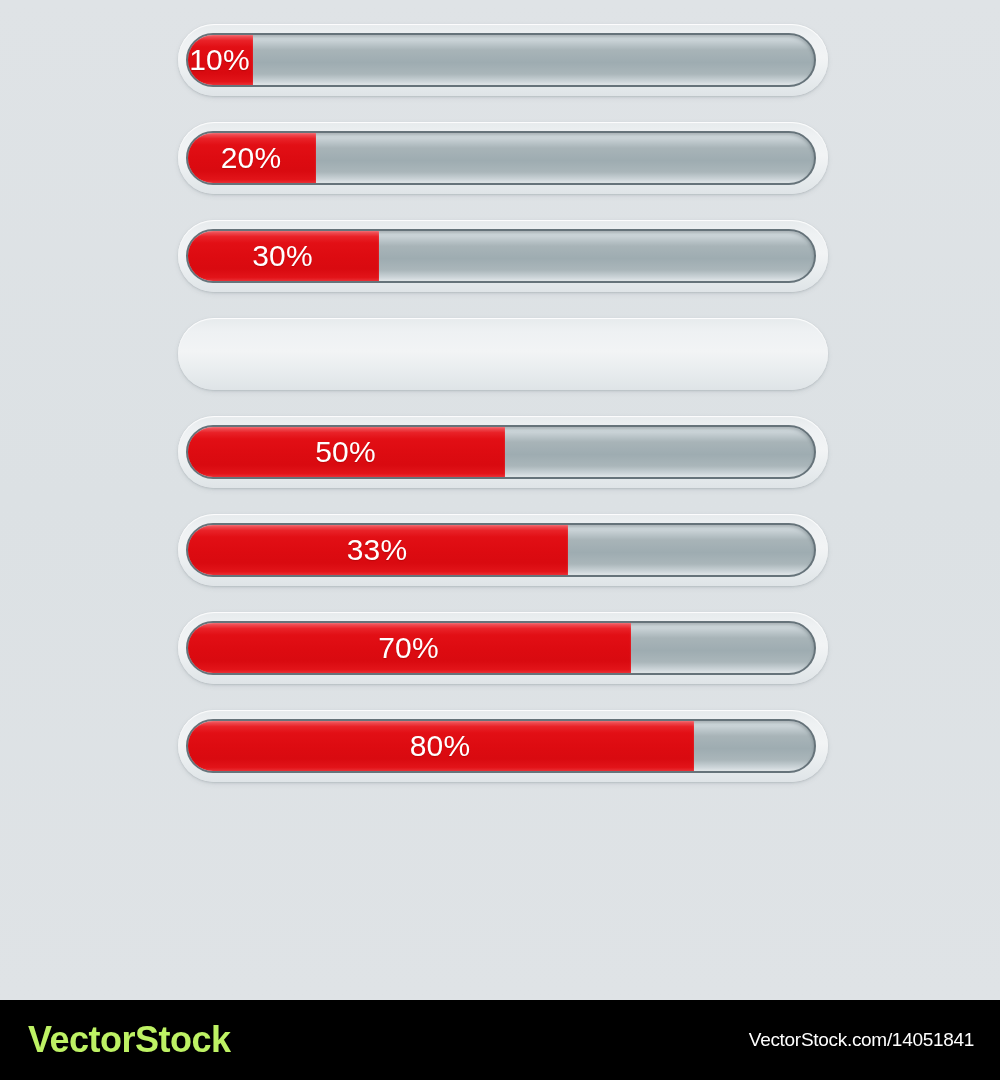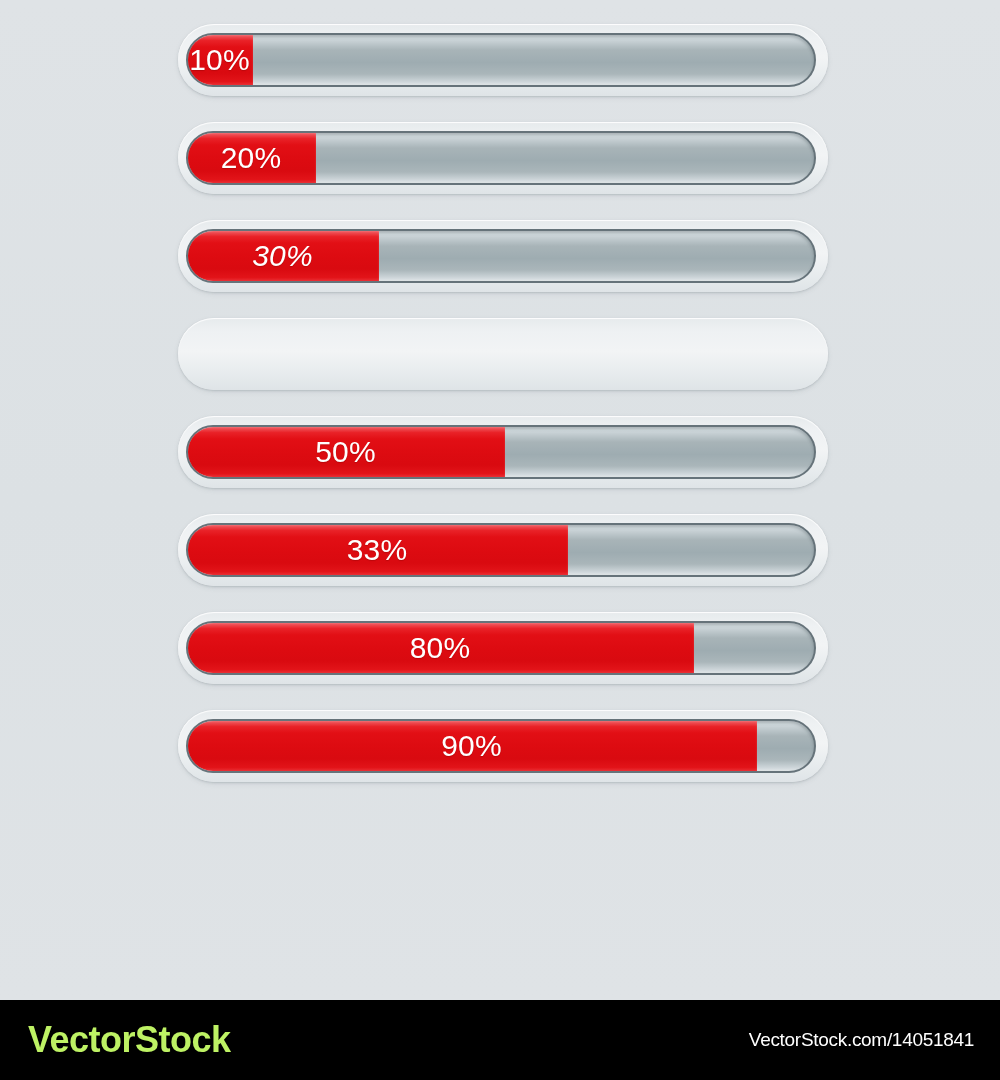--- a/index.html
+++ b/index.html
@@ -164,21 +164,21 @@
         <div class="tray"></div>
         <div class="groove">
           <div class="fill" style="width: 130px;">
             <span class="fill-label">20%</span>
           </div>
         </div>
       </div>
       <div class="bar-row">
         <div class="tray"></div>
         <div class="groove">
-          <div class="fill" style="width: 193px; font-style: italic;">
+          <div class="fill" style="width: 193px;">
             <span class="fill-label">30%</span>
           </div>
         </div>
       </div>
       <div class="bar-row">
         <div class="tray"></div>
       </div>
       <div class="bar-row">
         <div class="tray"></div>
         <div class="groove">
@@ -191,30 +191,30 @@
         <div class="tray"></div>
         <div class="groove">
           <div class="fill" style="width: 382px;">
             <span class="fill-label">33%</span>
           </div>
         </div>
       </div>
       <div class="bar-row">
         <div class="tray"></div>
         <div class="groove">
+          <div class="fill" style="width: 445px;">
+            <span class="fill-label">70%</span>
+          </div>
+        </div>
+      </div>
+      <div class="bar-row">
+        <div class="tray"></div>
+        <div class="groove">
           <div class="fill" style="width: 508px;">
             <span class="fill-label">80%</span>
-          </div>
-        </div>
-      </div>
-      <div class="bar-row">
-        <div class="tray"></div>
-        <div class="groove">
-          <div class="fill" style="width: 571px;">
-            <span class="fill-label">90%</span>
           </div>
         </div>
       </div>
     </div>
 </div>
 
 <div id="footer">
   <div id="footer-brand">VectorStock</div>
   <div id="footer-url">VectorStock.com/14051841</div>
 </div>

